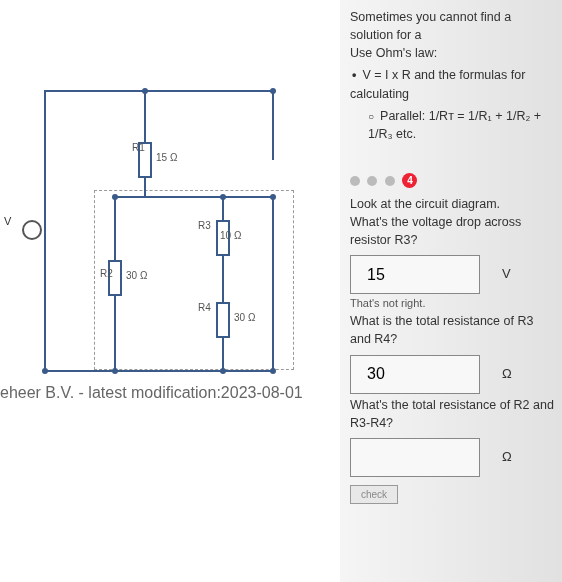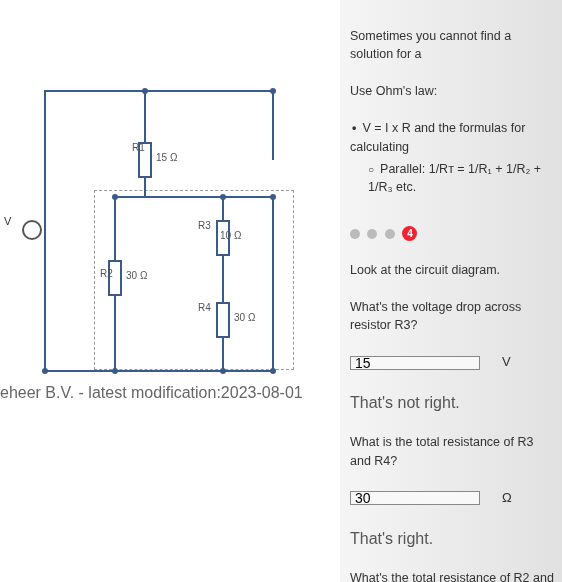--- a/index.html
+++ b/index.html
@@ -1,33 +1,33 @@
 <!DOCTYPE html>
 <html><head>
 <meta charset="utf-8">
 <style>
 *{box-sizing:border-box;margin:0;padding:0}
 body{font-family:Arial,Helvetica,sans-serif;font-size:13px;color:#333;background:#fff;width:562px;height:582px;overflow:hidden;position:relative}
 .page{display:flex;height:100%}
 .left{flex:0 0 340px;position:relative;padding:10px 4px}
 .right{flex:1;background:linear-gradient(to right,rgba(230,230,230,.4),rgba(200,200,200,.55));padding:8px 6px 4px 10px;font-size:12.5px;line-height:1.45}
-.right p{margin:19px 0}
+.right p{margin:0 0}
 .ohm{margin-top:10px}
 ul.b{list-style:none;padding:0;margin:4px 0}
 ul.b>li:before{content:"•";margin:0 6px 0 2px;font-weight:bold}
 ul.sub{list-style:none;padding-left:18px;margin:4px 0}
 ul.sub>li:before{content:"○";margin-right:6px;font-size:10px}
 .dots{margin:28px 0 6px 0}
 .dot{display:inline-block;width:10px;height:10px;border-radius:50%;background:#bbb;margin-right:4px;vertical-align:middle}
 .dot.act{background:#e23;width:15px;height:15px;color:#fff;font-size:10px;text-align:center;line-height:15px;font-weight:bold}
 .qrow{margin:8px 0 2px 0}
 .ans{display:flex;align-items:center;margin:6px 0 2px 0}
-.ans input{width:130px;height:14px;border:1px solid #888;background:#f8f8f8;padding:0 4px;font-size:14px}
+.ans input{width:130px;height:39px;border:1px solid #888;background:#f8f8f8;padding:0 16px;font-size:16px}
 .unit{margin-left:22px;font-size:13px}
-.fb{font-size:16px;color:#555;margin:2px 0 10px 0}
+.fb{font-size:11px;color:#555;margin:2px 0 10px 0}
 .chk{margin-top:6px;border:1px solid #999;background:#e8e8e8;color:#888;font-size:10px;padding:3px 10px;cursor:default}
 .credit{position:absolute;bottom:180px;left:0;font-size:16px;color:#666}
 
 .circ{position:relative;width:320px;height:320px;margin-top:60px}
 .w{position:absolute;background:#3a5a8a}
 .hA{top:20px;left:40px;width:230px;height:2px}
 .hB{top:300px;left:40px;width:230px;height:2px}
 .vL{top:20px;left:40px;width:2px;height:282px}
 .vR{top:20px;left:268px;width:2px;height:70px}
 .vR2{top:126px;left:268px;width:2px;height:176px}
@@ -118,21 +118,20 @@
      <input type="text" value="15" style="">
      <span class="unit">V</span>
    </div>
    <p class="fb">That's not right.</p>
 
    <p class="qrow">What is the total resistance of R3 and R4?</p>
    <div class="ans">
      <input type="text" value="30" style="">
      <span class="unit">Ω</span>
    </div>
-   <p class="fb">That's right.</p>
 
    <p class="qrow">What's the total resistance of R2 and R3-R4?</p>
    <div class="ans">
      <input type="text" value="" style="">
      <span class="unit">Ω</span>
    </div>
    <button class="chk">check</button>
  </div>
 </div>
 

